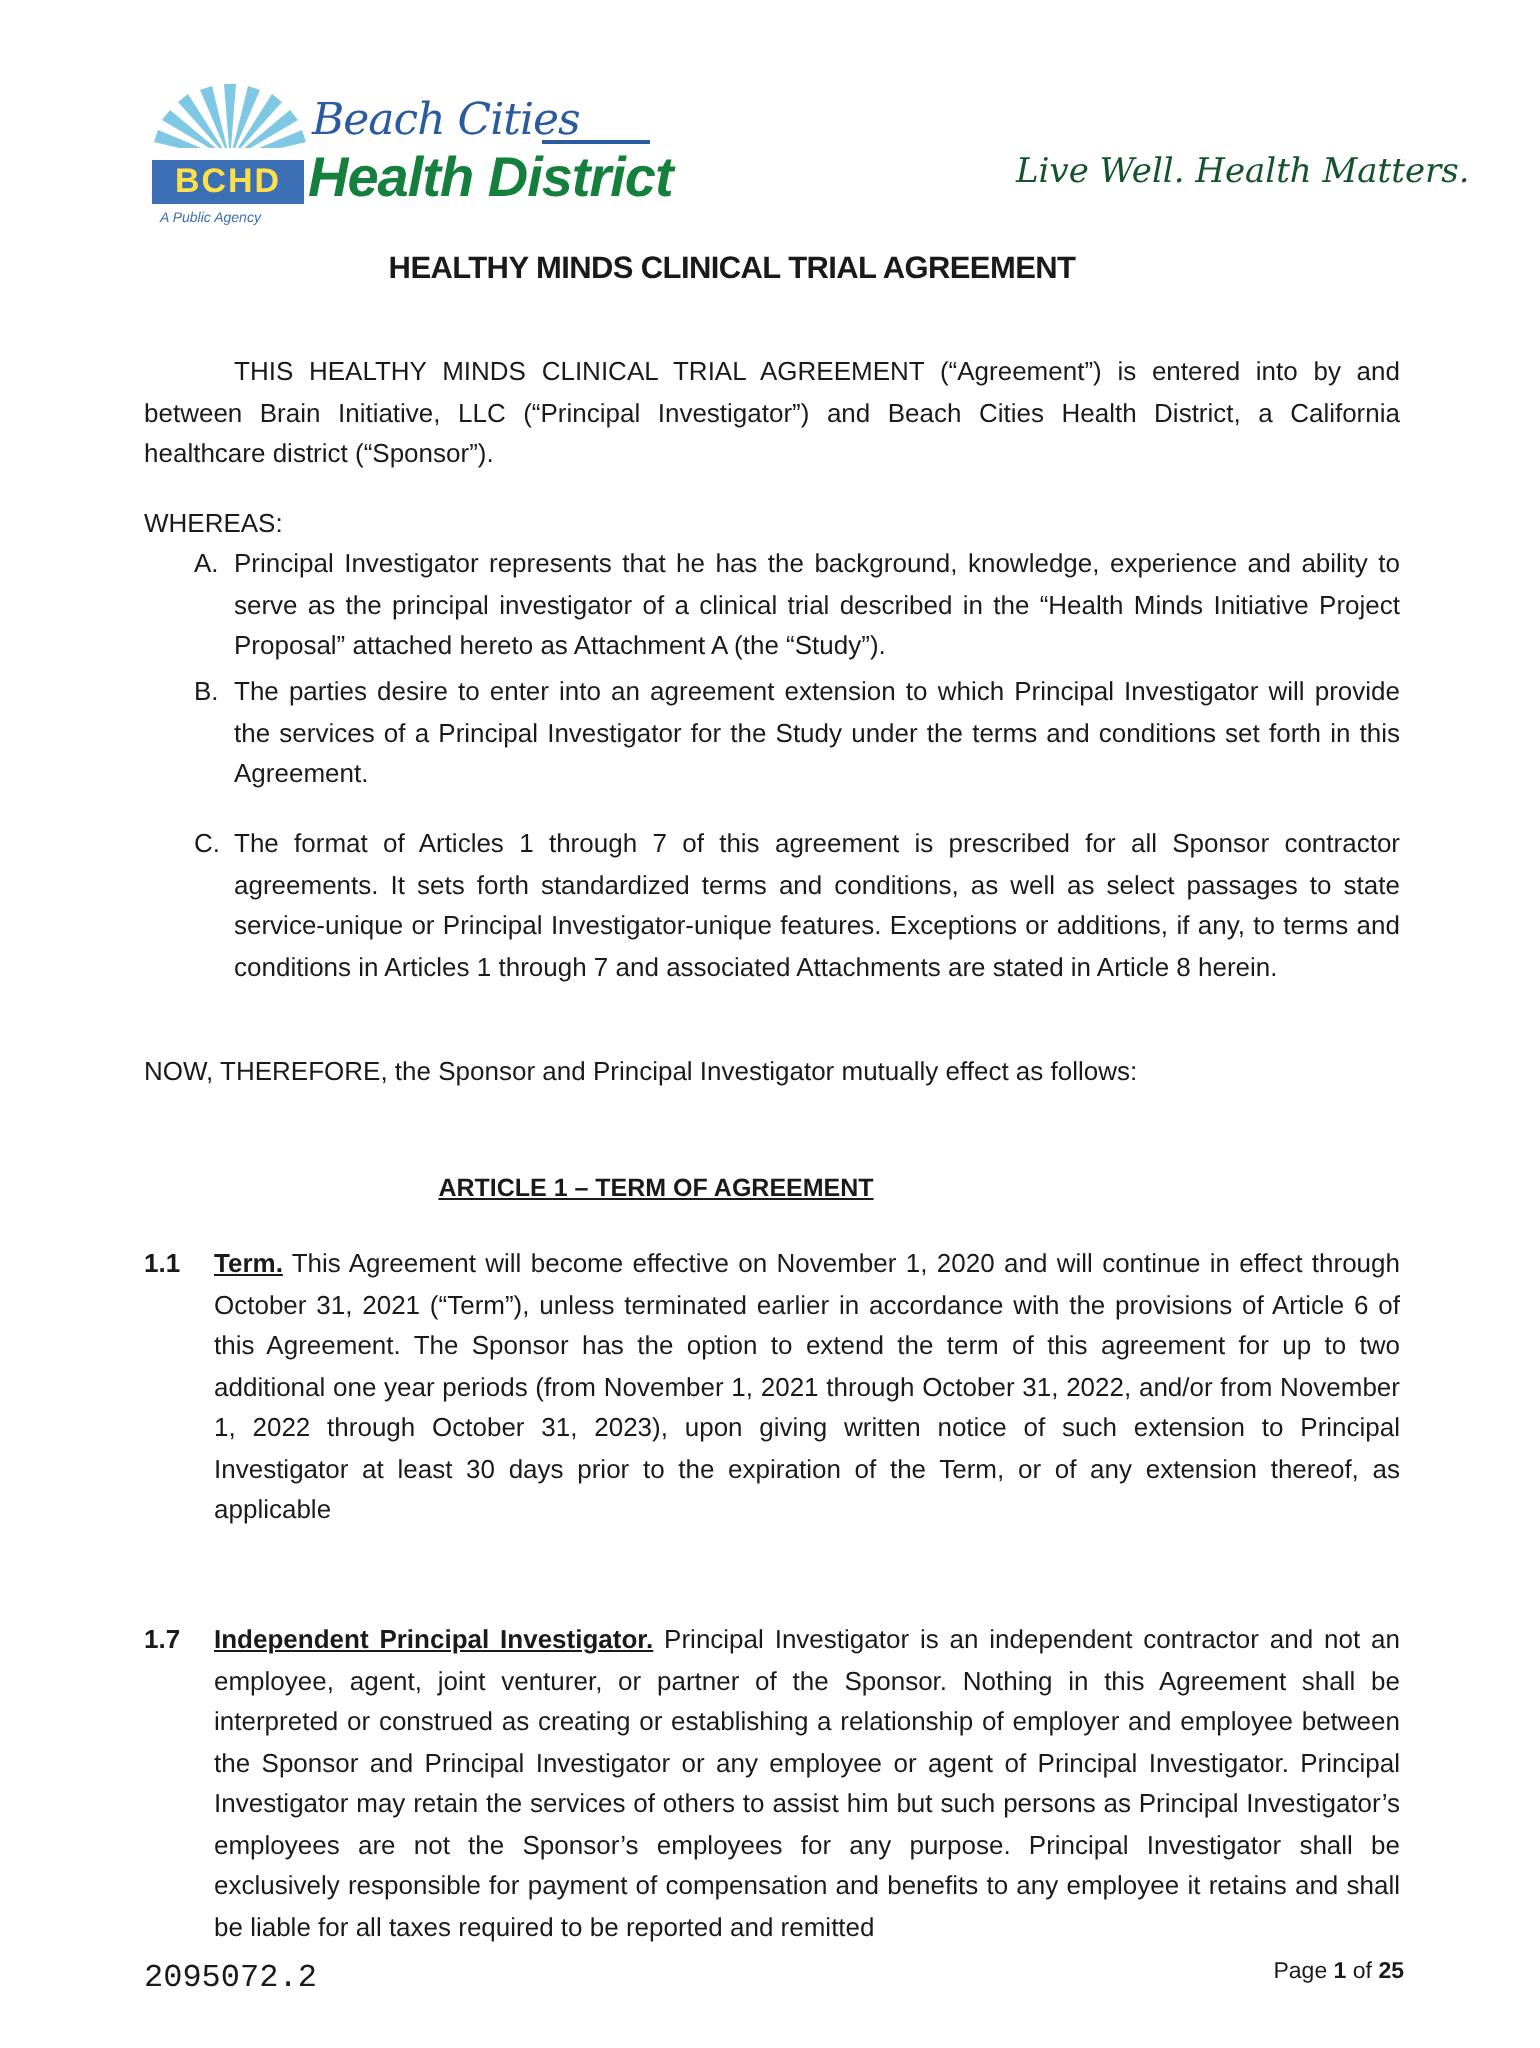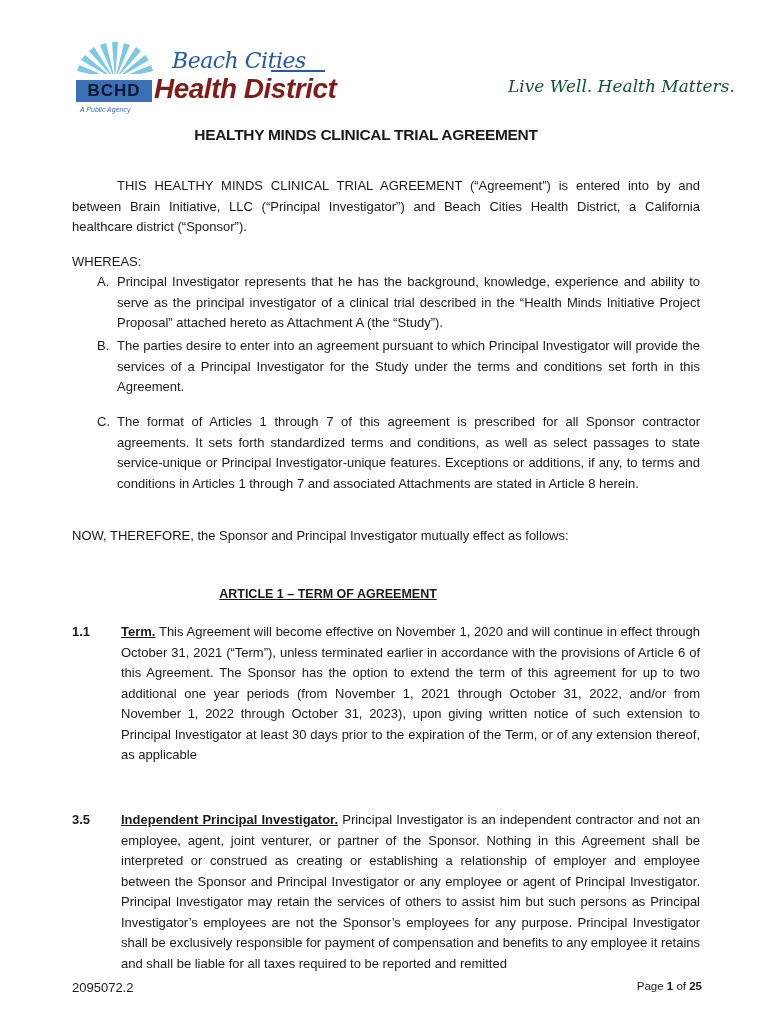--- a/index.html
+++ b/index.html
@@ -33,38 +33,38 @@
       left: 0; top: 0;
       width: 78px; height: 42px;
     }
     .logo-box {
       position: absolute;
       left: 0;
       top: 40px;
       width: 76px;
       height: 22px;
       background: #3b6fb6;
-      color: #0f172a;
+      color: #fde047;
       font-weight: bold;
       font-size: 17px;
       letter-spacing: 1px;
       text-align: center;
       line-height: 22px;
     }
     .logo-sub {
       position: absolute;
       left: 4px;
       top: 66px;
       font-size: 7px;
       font-style: italic;
       color: #3b6fb6;
     }
     .logo-script {
       position: absolute;
-      left: 96px;
+      left: 80px;
       top: 8px;
       font-family: "DejaVu Serif", serif;
       font-style: italic;
       font-size: 22px;
       color: #2a5aa0;
       letter-spacing: -0.5px;
       white-space: nowrap;
       text-align: center;
     }
     .logo-script-underline {
@@ -76,21 +76,21 @@
       background: #2a5aa0;
     }
     .logo-main {
       position: absolute;
       left: 78px;
       top: 33px;
       font-family: "Liberation Sans", sans-serif;
       font-weight: bold;
       font-style: italic;
       font-size: 28px;
-      color: #7f1d1d;
+      color: #15803d;
       letter-spacing: -0.5px;
       white-space: nowrap;
     }
     .tagline {
       position: absolute;
       left: 508px;
       top: 76px;
       font-family: "DejaVu Serif", serif;
       font-style: italic;
       font-size: 17px;
@@ -150,32 +150,32 @@
       line-height: 20.5px;
       text-align: justify;
     }
     .section .num {
       position: absolute;
       left: 0;
       top: 0;
       font-weight: bold;
     }
     .section .content {
-      margin-left: 49px;
+      margin-left: 35px;
     }
     .section .lead {
       font-weight: bold;
       text-decoration: underline;
     }
     .footer-left {
       position: absolute;
       left: 72px;
       top: 980px;
-      font-family: Liberation Sans, sans-serif;
-      font-size: 13px;
+      font-family: Liberation Mono, monospace;
+      font-size: 16px;
     }
     .footer-right {
       position: absolute;
       right: 68px;
       top: 980px;
       font-size: 11.5px;
     }
     .footer-right b { font-weight: bold; }
   </style>
 </head>
@@ -213,40 +213,40 @@
 
   <div class="para" style="top:252px;">WHEREAS:</div>
 
   <div class="list-item" style="top:272px;">
     <span class="marker">A.</span>
     <div class="content">Principal Investigator represents that he has the background, knowledge, experience and ability to serve as the principal investigator of a clinical trial described in the “Health Minds Initiative Project Proposal” attached hereto as Attachment A (the “Study”).</div>
   </div>
 
   <div class="list-item" style="top:336px;">
     <span class="marker">B.</span>
-    <div class="content">The parties desire to enter into an agreement pursuant to which Principal Investigator will provide the services of a Principal Investigator for the Study under the terms and conditions set forth in this Agreement.</div>
+    <div class="content">The parties desire to enter into an agreement extension to which Principal Investigator will provide the services of a Principal Investigator for the Study under the terms and conditions set forth in this Agreement.</div>
   </div>
 
   <div class="list-item" style="top:412px;">
     <span class="marker">C.</span>
     <div class="content">The format of Articles 1 through 7 of this agreement is prescribed for all Sponsor contractor agreements.  It sets forth standardized terms and conditions, as well as select passages to state service-unique or Principal Investigator-unique features.  Exceptions or additions, if any, to terms and conditions in Articles 1 through 7 and associated Attachments are stated in Article 8 herein.</div>
   </div>
 
   <div class="para" style="top:526px;">NOW, THEREFORE, the Sponsor and Principal Investigator mutually effect as follows:</div>
 
   <div class="article-heading" style="top:587px;">ARTICLE 1 – TERM OF AGREEMENT</div>
 
   <div class="section" style="top:622px;">
     <span class="num">1.1</span>
     <div class="content"><span class="lead">Term.</span><span>  This Agreement will become effective on November 1, 2020 and will continue in effect through October 31, 2021 (“Term”), unless terminated earlier in accordance with the provisions of Article 6 of this Agreement.  The Sponsor has the option to extend the term of this agreement for up to two additional one year periods (from November 1, 2021 through October 31, 2022, and/or from November 1, 2022 through October 31, 2023), upon giving written notice of such extension to Principal Investigator at least 30 days prior to the expiration of the Term, or of any extension thereof, as applicable</span></div>
   </div>
 
 
   <div class="section" style="top:810px;">
-    <span class="num">3.5</span>
+    <span class="num">1.7</span>
     <div class="content"><span class="lead">Independent Principal Investigator.</span><span>  Principal Investigator is an independent contractor and not an employee, agent, joint venturer, or partner of the Sponsor.  Nothing in this Agreement shall be interpreted or construed as creating or establishing a relationship of employer and employee between the Sponsor and Principal Investigator or any employee or agent of Principal Investigator.  Principal Investigator may retain the services of others to assist him but such persons as Principal Investigator’s employees are not the Sponsor’s employees for any purpose. Principal Investigator shall be exclusively responsible for payment of compensation and benefits to any employee it retains and shall be liable for all taxes required to be reported and remitted</span></div>
   </div>
 
   <div class="footer-left">2095072.2</div>
   <div class="footer-right">
     <span>Page</span>
     <b>1</b>
     <span>of</span>
     <b>25</b>
   </div>

